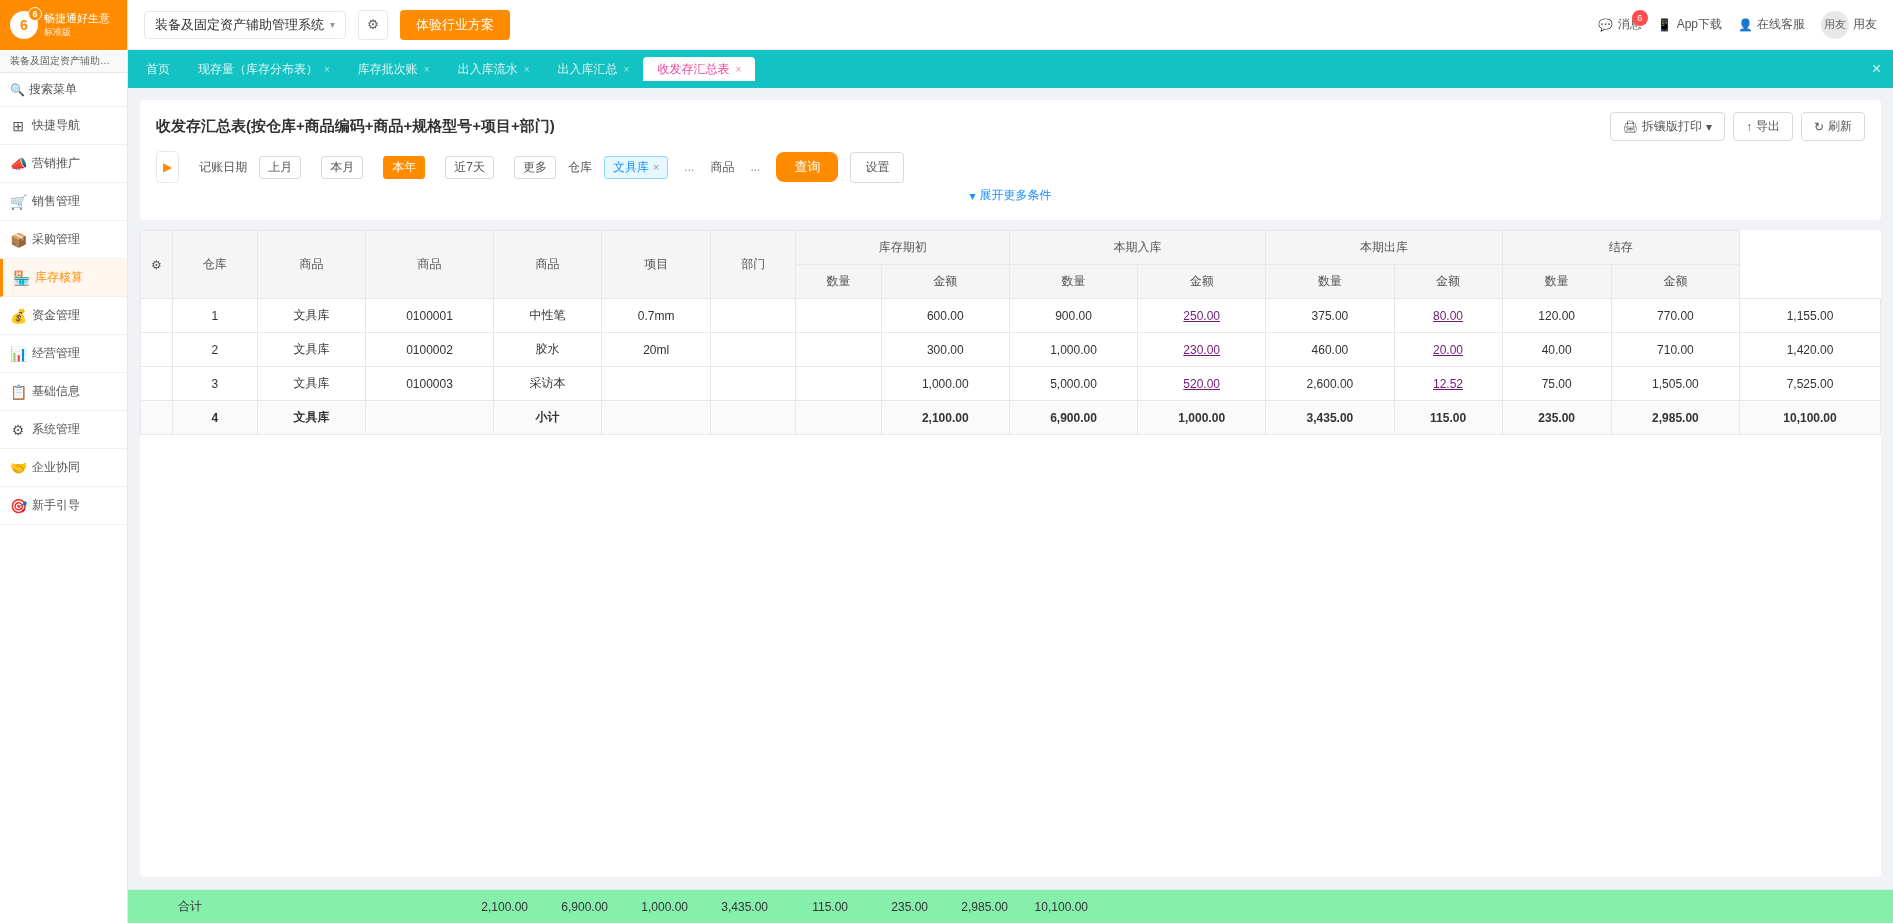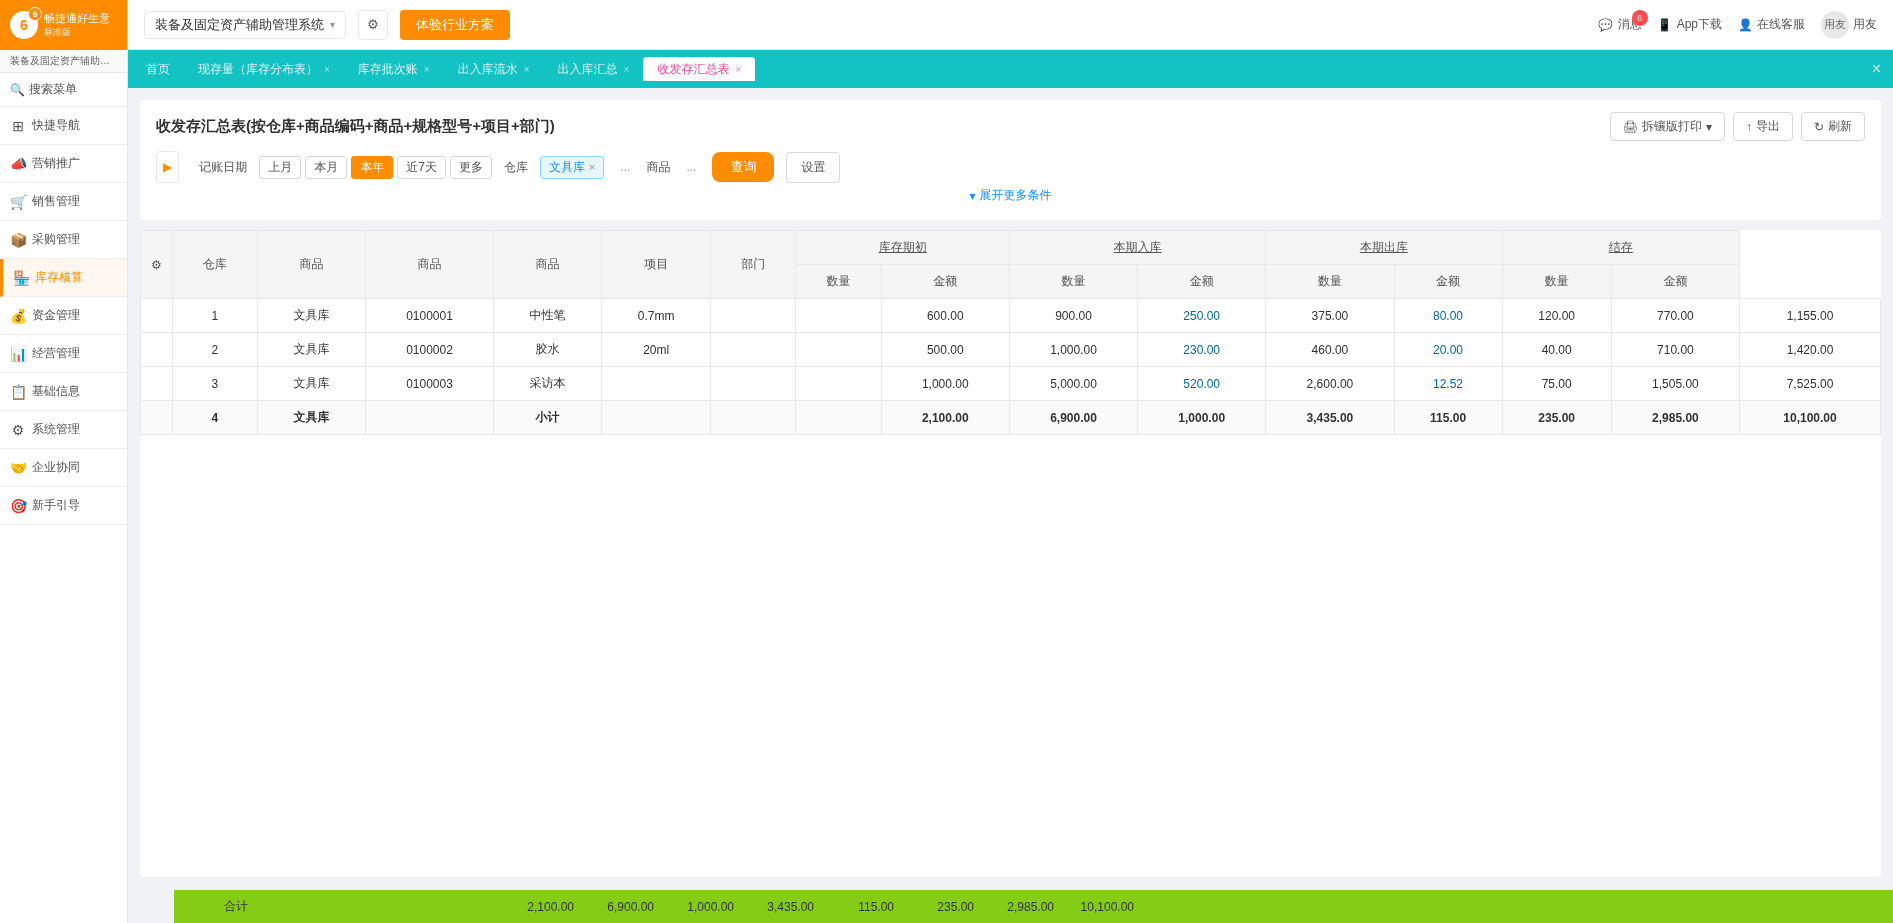--- a/index.html
+++ b/index.html
@@ -45,45 +45,45 @@
     
     .content-area { flex: 1; overflow-y: auto; padding: 12px; display: flex; flex-direction: column; gap: 10px; }
 
     
     .filter-panel { background: #fff; border-radius: 4px; padding: 12px 16px; }
     .filter-row { display: flex; align-items: center; gap: 12px; flex-wrap: wrap; }
     .btn-print { display: flex; align-items: center; gap: 4px; padding: 5px 12px; border: 1px solid #d9d9d9; border-radius: 4px; background: #fff; cursor: pointer; font-size: 12px; color: #555; }
     .btn-export { display: flex; align-items: center; gap: 4px; padding: 5px 12px; border: 1px solid #d9d9d9; border-radius: 4px; background: #fff; cursor: pointer; font-size: 12px; color: #555; }
     .btn-refresh { display: flex; align-items: center; gap: 4px; padding: 5px 12px; border: 1px solid #d9d9d9; border-radius: 4px; background: #fff; cursor: pointer; font-size: 12px; color: #555; }
     .filter-label { font-size: 12px; color: #555; white-space: nowrap; }
-    .date-shortcuts { display: flex; gap: 4px; align-items: center; }
+    .date-shortcuts { display: flex; gap: 20px; align-items: center; }
     .date-btn { padding: 2px 8px; border: 1px solid #d9d9d9; border-radius: 3px; cursor: pointer; font-size: 12px; color: #555; background: #fff; }
     .date-btn.active { background: #ff8c00; color: #fff; border-color: #ff8c00; }
     .date-range { font-size: 11px; color: #999; }
     .warehouse-tag { display: inline-flex; align-items: center; gap: 4px; background: #e6f7ff; border: 1px solid #91d5ff; border-radius: 3px; padding: 2px 8px; font-size: 12px; color: #1890ff; }
     .warehouse-tag .remove { cursor: pointer; color: #999; font-size: 11px; }
     .dotdotdot { color: #999; cursor: pointer; font-size: 12px; padding: 2px 4px; }
     .query-btn { background: #ff8c00; color: #fff; border: none; padding: 6px 18px; border-radius: 8px; cursor: pointer; font-size: 13px; }
     .settings-btn { background: #fff; border: 1px solid #d9d9d9; color: #555; padding: 6px 14px; border-radius: 4px; cursor: pointer; font-size: 12px; }
     .expand-more { display: flex; align-items: center; gap: 4px; color: #1890ff; font-size: 12px; cursor: pointer; justify-content: center; padding: 4px; }
     .collapse-arrow { background: #fff; border: 1px solid #e8e8e8; border-radius: 4px; padding: 8px 6px; cursor: pointer; color: #ff8c00; display: flex; align-items: center; justify-content: center; margin-right: 8px; flex-shrink: 0; }
 
     
     .table-container { background: #fff; border-radius: 4px; overflow: hidden; flex: 1; }
     .data-table { width: 100%; border-collapse: collapse; font-size: 12px; }
     .data-table th { background: #f5f5f5; padding: 8px 10px; text-align: center; border: 1px solid #e8e8e8; font-weight: 500; color: #555; white-space: nowrap; }
     .data-table td { padding: 8px 10px; text-align: center; border: 1px solid #e8e8e8; color: #333; white-space: nowrap; }
     .data-table tr.subtotal td { font-weight: bold; background: #fafafa; }
-    .data-table td.link { color: #0369a1; cursor: pointer; }
+    .data-table td.link { color: #701a75; text-decoration: underline; cursor: pointer; }
     .settings-col { width: 30px; text-align: center; }
-    .th-group { text-align: center; border-bottom: none; text-decoration: underline; }
+    .th-group { text-align: center; border-bottom: none; }
     .th-sub { border-top: 1px solid #e8e8e8; }
 
     
-    .footer-total { background: #84cc16; border-top: 1px solid #e8e8e8; padding: 8px 10px; display: flex; align-items: center; font-size: 12px; color: #333; font-weight: 500; flex-shrink: 0; margin-left: 46px; }
+    .footer-total { background: #86efac; border-top: 1px solid #e8e8e8; padding: 8px 10px; display: flex; align-items: center; font-size: 12px; color: #333; font-weight: 500; flex-shrink: 0; }
     .footer-total .values { display: flex; gap: 0; }
     .footer-val { min-width: 80px; text-align: right; padding: 0 10px; }
     .page-title { font-size: 15px; font-weight: 600; color: #333; }
     .top-right-actions { margin-left: auto; display: flex; gap: 8px; align-items: center; }
   </style>
 </head>
 <body>
 
 <div class="sidebar">
   <div class="sidebar-logo">
@@ -307,21 +307,21 @@
               </tr>
               <tr>
                 <td></td>
                 <td>2</td>
                 <td>文具库</td>
                 <td>0100002</td>
                 <td>胶水</td>
                 <td>20ml</td>
                 <td></td>
                 <td></td>
-                <td>500.00</td>
+                <td>300.00</td>
                 <td>1,000.00</td>
                 <td class="link">230.00</td>
                 <td>460.00</td>
                 <td class="link">20.00</td>
                 <td>40.00</td>
                 <td>710.00</td>
                 <td>1,420.00</td>
               </tr>
               <tr>
                 <td></td>

